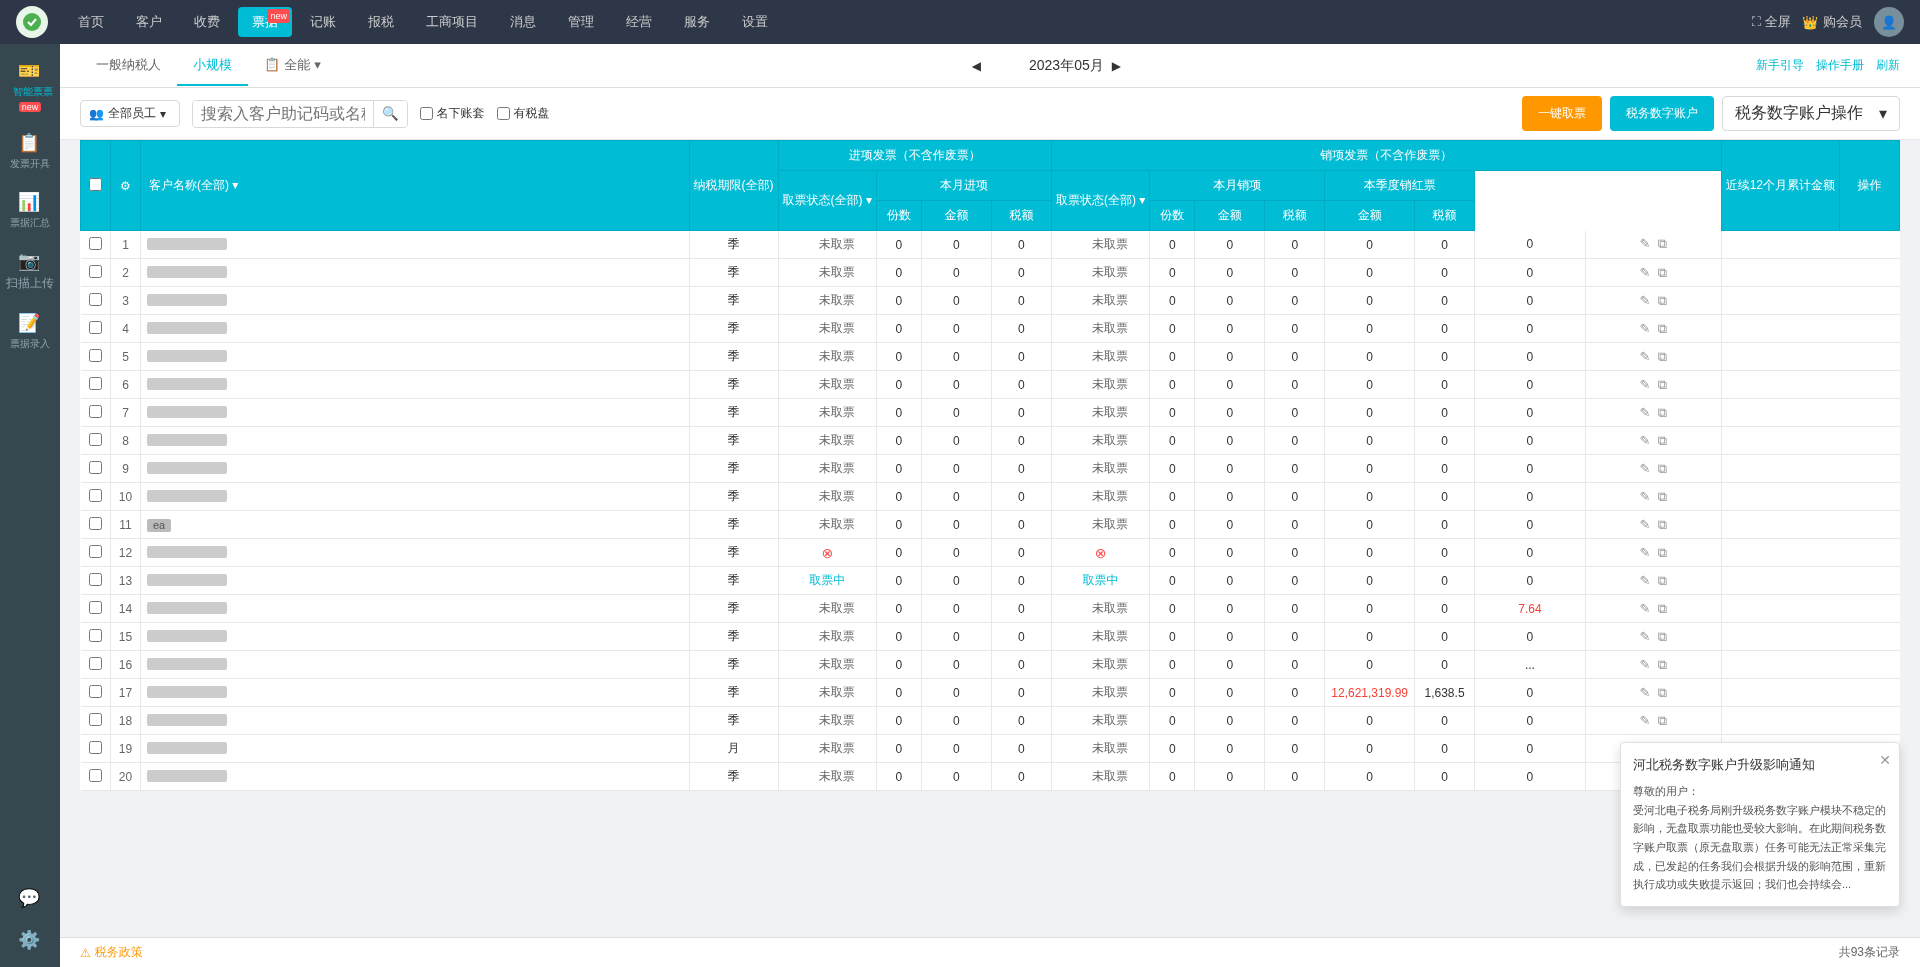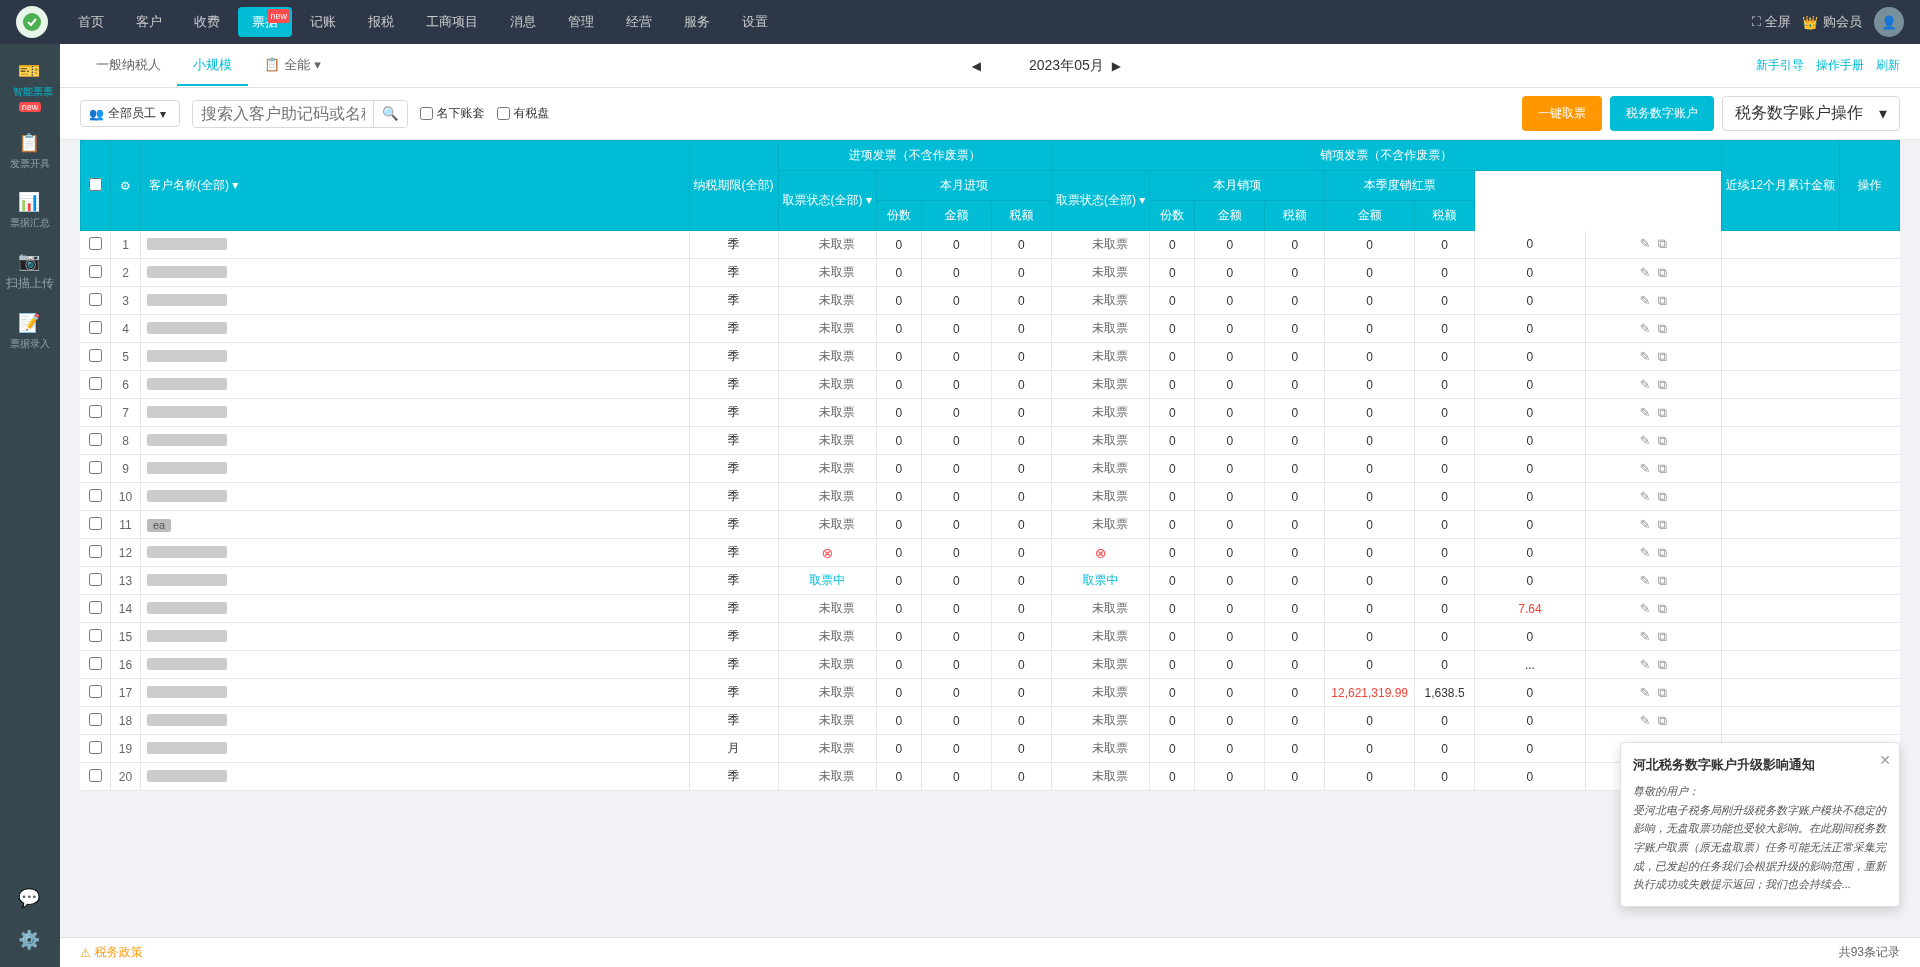--- a/index.html
+++ b/index.html
@@ -48,21 +48,21 @@
     .status-normal { color: #666; margin-left: 19px; }
     .status-taking { color: #00bcd4; }
     .action-btn { color: #999; cursor: pointer; margin: 0 2px; font-size: 13px; }
     .checkbox-cell { width: 30px; }
     .num-cell { width: 30px; color: #666; }
     .highlight-val { color: #f44336; }
 
     
     .notification-popup { position: fixed; right: 20px; bottom: 60px; width: 280px; background: #fff; border: 1px solid #e0e0e0; border-radius: 4px; box-shadow: 0 4px 12px rgba(0,0,0,0.15); padding: 12px; font-size: 12px; color: #333; line-height: 1.6; z-index: 100; }
     .notification-popup .close-btn { position: absolute; top: 6px; right: 8px; cursor: pointer; color: #999; font-size: 14px; }
-    .notification-title { font-weight: bold; color: #333; margin-bottom: 4px; font-size: 13px; }
+    .notification-title { font-weight: normal; color: #333; margin-bottom: 4px; font-size: 13px; }
 
     
     .bottom-bar { background: #fff; border-top: 1px solid #e0e0e0; padding: 6px 20px; display: flex; align-items: center; gap: 16px; font-size: 12px; color: #666; }
     .bottom-bar .tax-policy { color: #ff9800; display: flex; align-items: center; gap: 4px; cursor: pointer; }
     .total-count { margin-left: auto; }
 
     .sidebar-bottom { margin-top: auto; display: flex; flex-direction: column; align-items: center; gap: 4px; }
 
     .input-group { display: flex; border: 1px solid #d9d9d9; border-radius: 4px; overflow: hidden; }
     .input-group input { border: none; outline: none; padding: 4px 8px; font-size: 16px; width: 180px; }
@@ -676,17 +676,17 @@
         <span>税务政策</span>
       </div>
       <div class="total-count">共93条记录</div>
     </div>
   </div>
 </div>
 
 <div class="notification-popup">
   <span class="close-btn">✕</span>
   <div class="notification-title">河北税务数字账户升级影响通知</div>
-  <div style="font-size:11px; color:#555; line-height:1.7; margin-top:6px;font-style:italic;">
+  <div style="font-size:11px; color:#555; line-height:1.7; margin-top:6px;">
     尊敬的用户：<br>
     受河北电子税务局刚升级税务数字账户模块不稳定的影响，无盘取票功能也受较大影响。在此期间税务数字账户取票（原无盘取票）任务可能无法正常采集完成，已发起的任务我们会根据升级的影响范围，重新执行成功或失败提示返回；我们也会持续会...
   </div>
 </div>
 
 </body></html>

